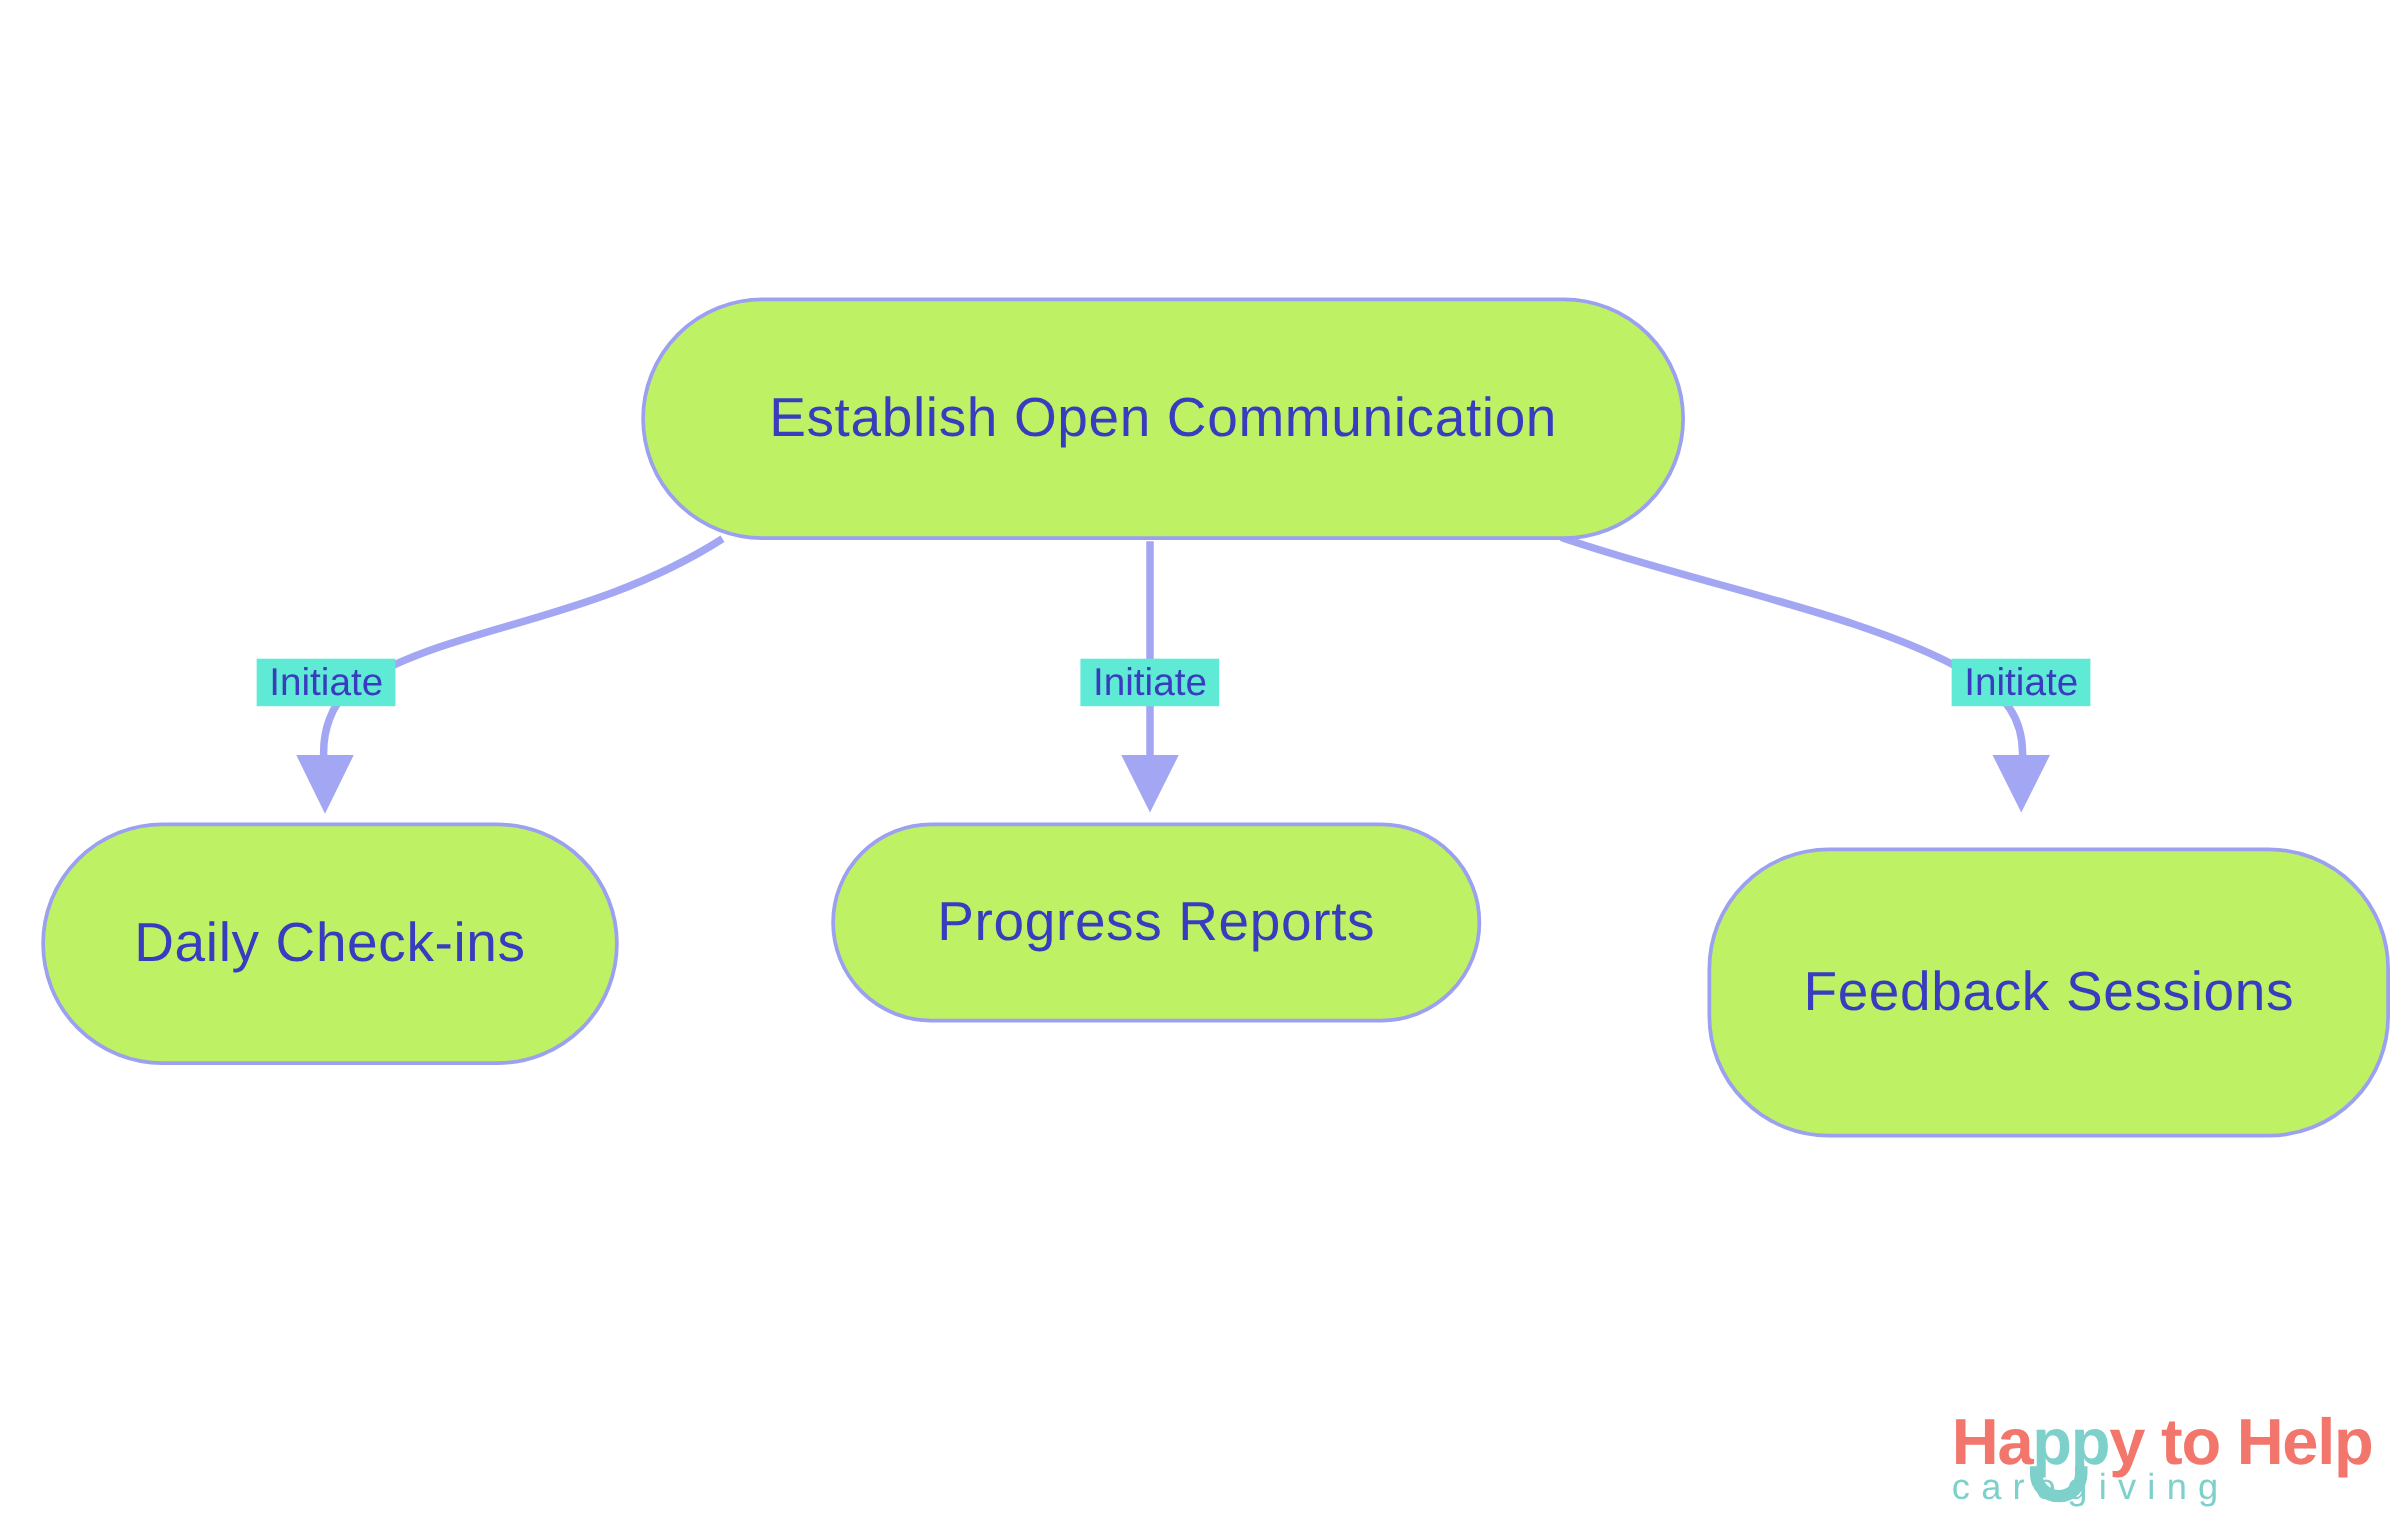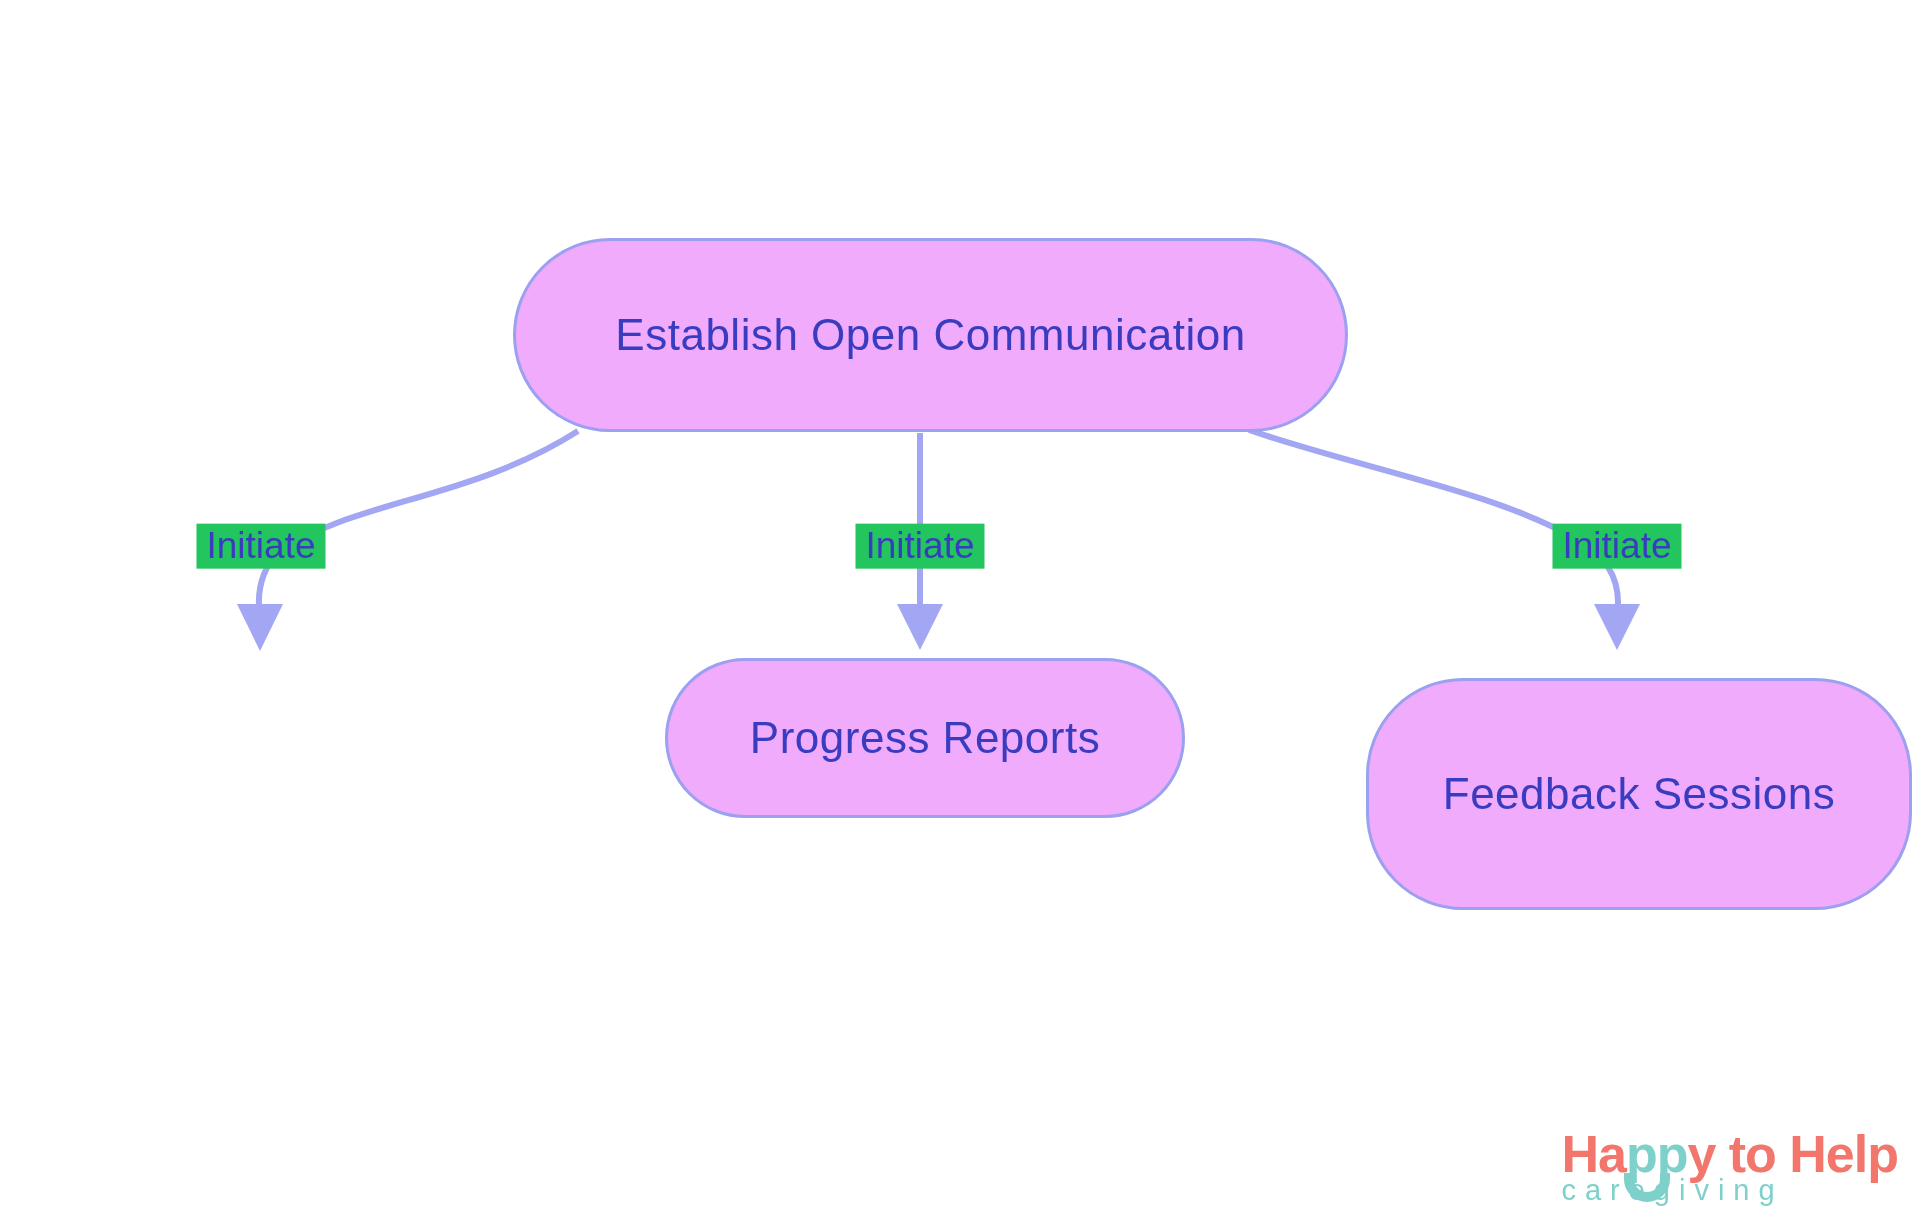--- a/index.html
+++ b/index.html
@@ -27,41 +27,41 @@
     stroke: #a3a6f2;
     stroke-width: 6;
   }
   .arrowhead {
     fill: #a3a6f2;
     stroke: none;
   }
   .node {
     position: absolute;
     box-sizing: border-box;
-    background: #f0abfc;
+    background: #bef264;
     border: 3px solid #9ba0f0;
     border-radius: 97px;
     display: flex;
     align-items: center;
     justify-content: center;
     color: #3a3cbf;
     font-size: 44px;
     letter-spacing: 0.5px;
     white-space: nowrap;
   }
   .node-root   { left: 513px;  top: 238px; width: 835px; height: 194px; }
   .node-child1 { left: 33px;   top: 658px; width: 462px; height: 194px; }
   .node-child2 { left: 665px;  top: 658px; width: 520px; height: 160px; }
   .node-child3 { left: 1366px; top: 678px; width: 546px; height: 232px; }
   .edge-label {
     position: absolute;
     transform: translate(-50%, -50%);
-    background: #22c55e;
+    background: #5eead4;
     color: #3a3cbf;
-    font-size: 37px;
+    font-size: 31px;
     padding: 2px 10px;
     white-space: nowrap;
     line-height: 1.1;
   }
   .edge-label-1 { left: 261px;  top: 546px; }
   .edge-label-2 { left: 920px;  top: 546px; }
   .edge-label-3 { left: 1617px; top: 546px; }
 
   .logo {
     position: absolute;
@@ -112,20 +112,23 @@
     <polygon class="arrowhead" points="1594,604 1640,604 1617,650"></polygon>
   </svg>
 
   <div class="edge-label edge-label-1">Initiate</div>
   <div class="edge-label edge-label-2">Initiate</div>
   <div class="edge-label edge-label-3">Initiate</div>
 
   <div class="node node-root">
     <span>Establish Open Communication</span>
   </div>
+  <div class="node node-child1">
+    <span>Daily Check-ins</span>
+  </div>
   <div class="node node-child2">
     <span>Progress Reports</span>
   </div>
   <div class="node node-child3">
     <span>Feedback Sessions</span>
   </div>
 
   <div class="logo">
     <div class="logo-word">
       <span>Ha</span><span class="pp-wrap"><span class="logo-seg-teal">pp</span><svg class="smile-svg" width="48" height="30" viewBox="0 0 48 30">

